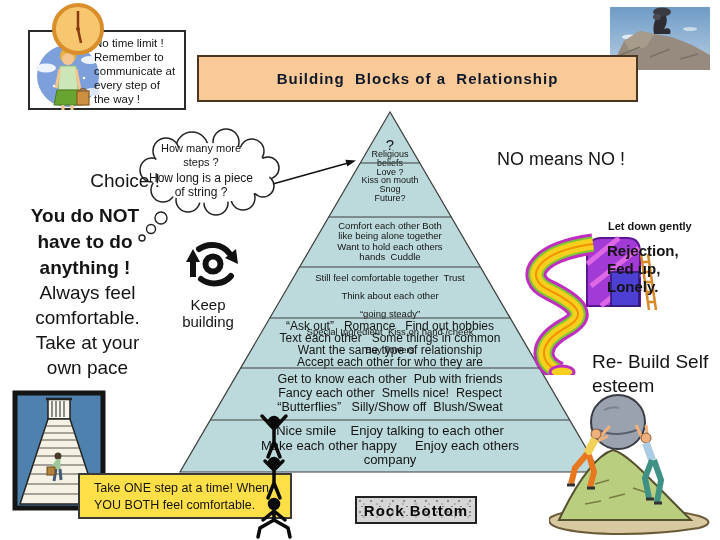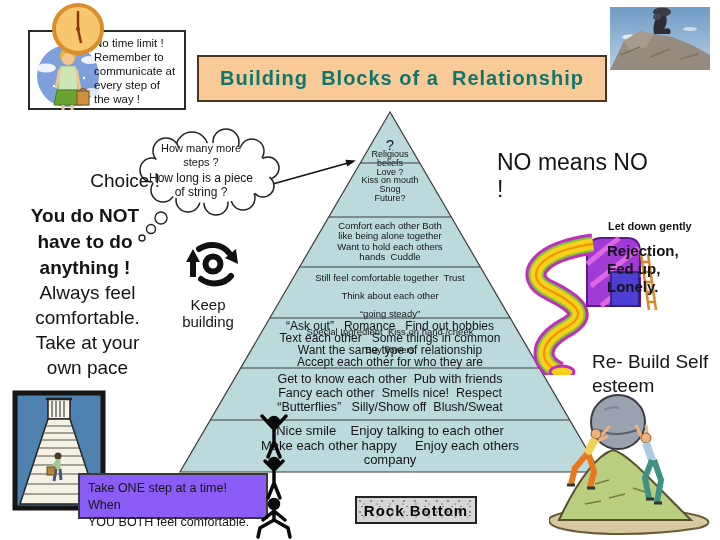--- a/index.html
+++ b/index.html
@@ -12,24 +12,24 @@
   [data-bind] { white-space:pre-wrap; }
 
   
   .note-tl { left:28px; top:30px; width:158px; height:80px; background:#fff;
     border:2px solid #2a2a2a; z-index:3; }
   .note-tl-text { position:absolute; left:64px; top:4px; width:92px;
     font-size:11.5px; line-height:14px; }
   .clock { left:50px; top:1px; width:56px; height:56px; z-index:4; }
 
   
-  .title-box { left:197px; top:55px; width:410px; height:47px;
+  .title-box { left:197px; top:55px; width:441px; height:47px;
     background:#f9ca97; border:2px solid #4a3520; z-index:5;
     display:flex; align-items:center; justify-content:center;
-    font-size:20px; font-weight:600; color:#0f766e; letter-spacing:1px; }
+    font-size:15px; font-weight:600; color:#0f172a; letter-spacing:1px; }
 
   .volcano { left:610px; top:7px; width:100px; height:63px; z-index:2; }
 
   
   .thought-svg { left:130px; top:128px; width:150px; height:122px; z-index:2; }
   .thought-t1 { left:146px; top:142px; width:110px; text-align:center;
     font-size:11px; line-height:13.5px; z-index:3; }
   .thought-t2 { left:138px; top:172px; width:126px; text-align:center;
     font-size:12px; line-height:13.5px; z-index:3; }
 
@@ -37,21 +37,21 @@
   .choice { left:10px; top:170px; width:150px; text-align:right; font-size:19px; z-index:3; }
   .no-pressure { left:0px; top:203px; width:170px; text-align:center;
     font-size:19px; line-height:26px; z-index:3;font-weight:bold; }
   .comfortable { left:0px; top:280px; width:175px; text-align:center;
     font-size:19px; line-height:25px; z-index:3; }
   .cycle { left:183px; top:236px; width:58px; height:58px; z-index:3; }
   .keep-building { left:160px; top:296px; width:96px; text-align:center;
     font-size:15px; line-height:17px; z-index:3; }
 
   
-  .no-means-no { left:497px; top:149px; width:160px; font-size:23px; z-index:3; }
+  .no-means-no { left:497px; top:149px; width:160px; font-size:18px; z-index:3; }
   .let-down { left:608px; top:220px; width:100px; font-size:11px; font-weight:bold; z-index:4; }
   .rejection { left:607px; top:242px; width:100px; font-size:15px; font-weight:bold;
     line-height:18px; z-index:4; }
   .rebuild { left:592px; top:350px; width:130px; font-size:19px; line-height:24px; z-index:4; }
 
   
   .pyr-base { left:0; top:0; width:720px; height:540px; z-index:1; }
   .pyr-lines { left:0; top:0; width:720px; height:540px; z-index:3; pointer-events:none; }
   .pyr-text { text-align:center; z-index:2; }
   .lv1 { left:340px; top:136px; width:100px; font-size:15px; }
@@ -62,22 +62,22 @@
   .lv6 { left:230px; top:372px; width:320px; font-size:12.5px; line-height:14px; }
   .lv7 { left:210px; top:424px; width:360px; font-size:13px;  line-height:14.5px; }
 
   
   .slide-art { left:515px; top:230px; width:145px; height:145px; z-index:2; }
   .sisyphus  { left:549px; top:392px; width:172px; height:150px; z-index:4; }
   .stairs    { left:12px;  top:390px; width:94px;  height:124px; z-index:2; }
   .acrobats  { left:244px; top:410px; width:60px;  height:130px; z-index:6; }
 
   
-  .one-step { left:78px; top:473px; width:190px; height:46px; background:#8b5cf6;
-    border:2px solid #3a3a3a; padding:5px 8px; font-size:12.5px; line-height:17px; z-index:5; }
+  .one-step { left:78px; top:473px; width:214px; height:46px; background:#fde047;
+    border:2px solid #3a3a3a; padding:5px 14px; font-size:12.5px; line-height:17px; z-index:5; }
   .rock-bottom { left:355px; top:496px; width:122px; height:28px;
     border:2px solid #222; background-color:#d6d6d6; z-index:4;
     background-image:
       radial-gradient(circle at 3px 3px, #8f8f8f 1px, transparent 1.6px),
       radial-gradient(circle at 7px 6px, #b3b3b3 1px, transparent 1.6px),
       radial-gradient(circle at 5px 9px, #7a7a7a .8px, transparent 1.4px);
     background-size:11px 11px, 13px 13px, 9px 9px;
     display:flex; align-items:center; justify-content:center;
     font-weight:bold; font-size:15px; letter-spacing:1px; color:#0a0a0a; }
 </style>

